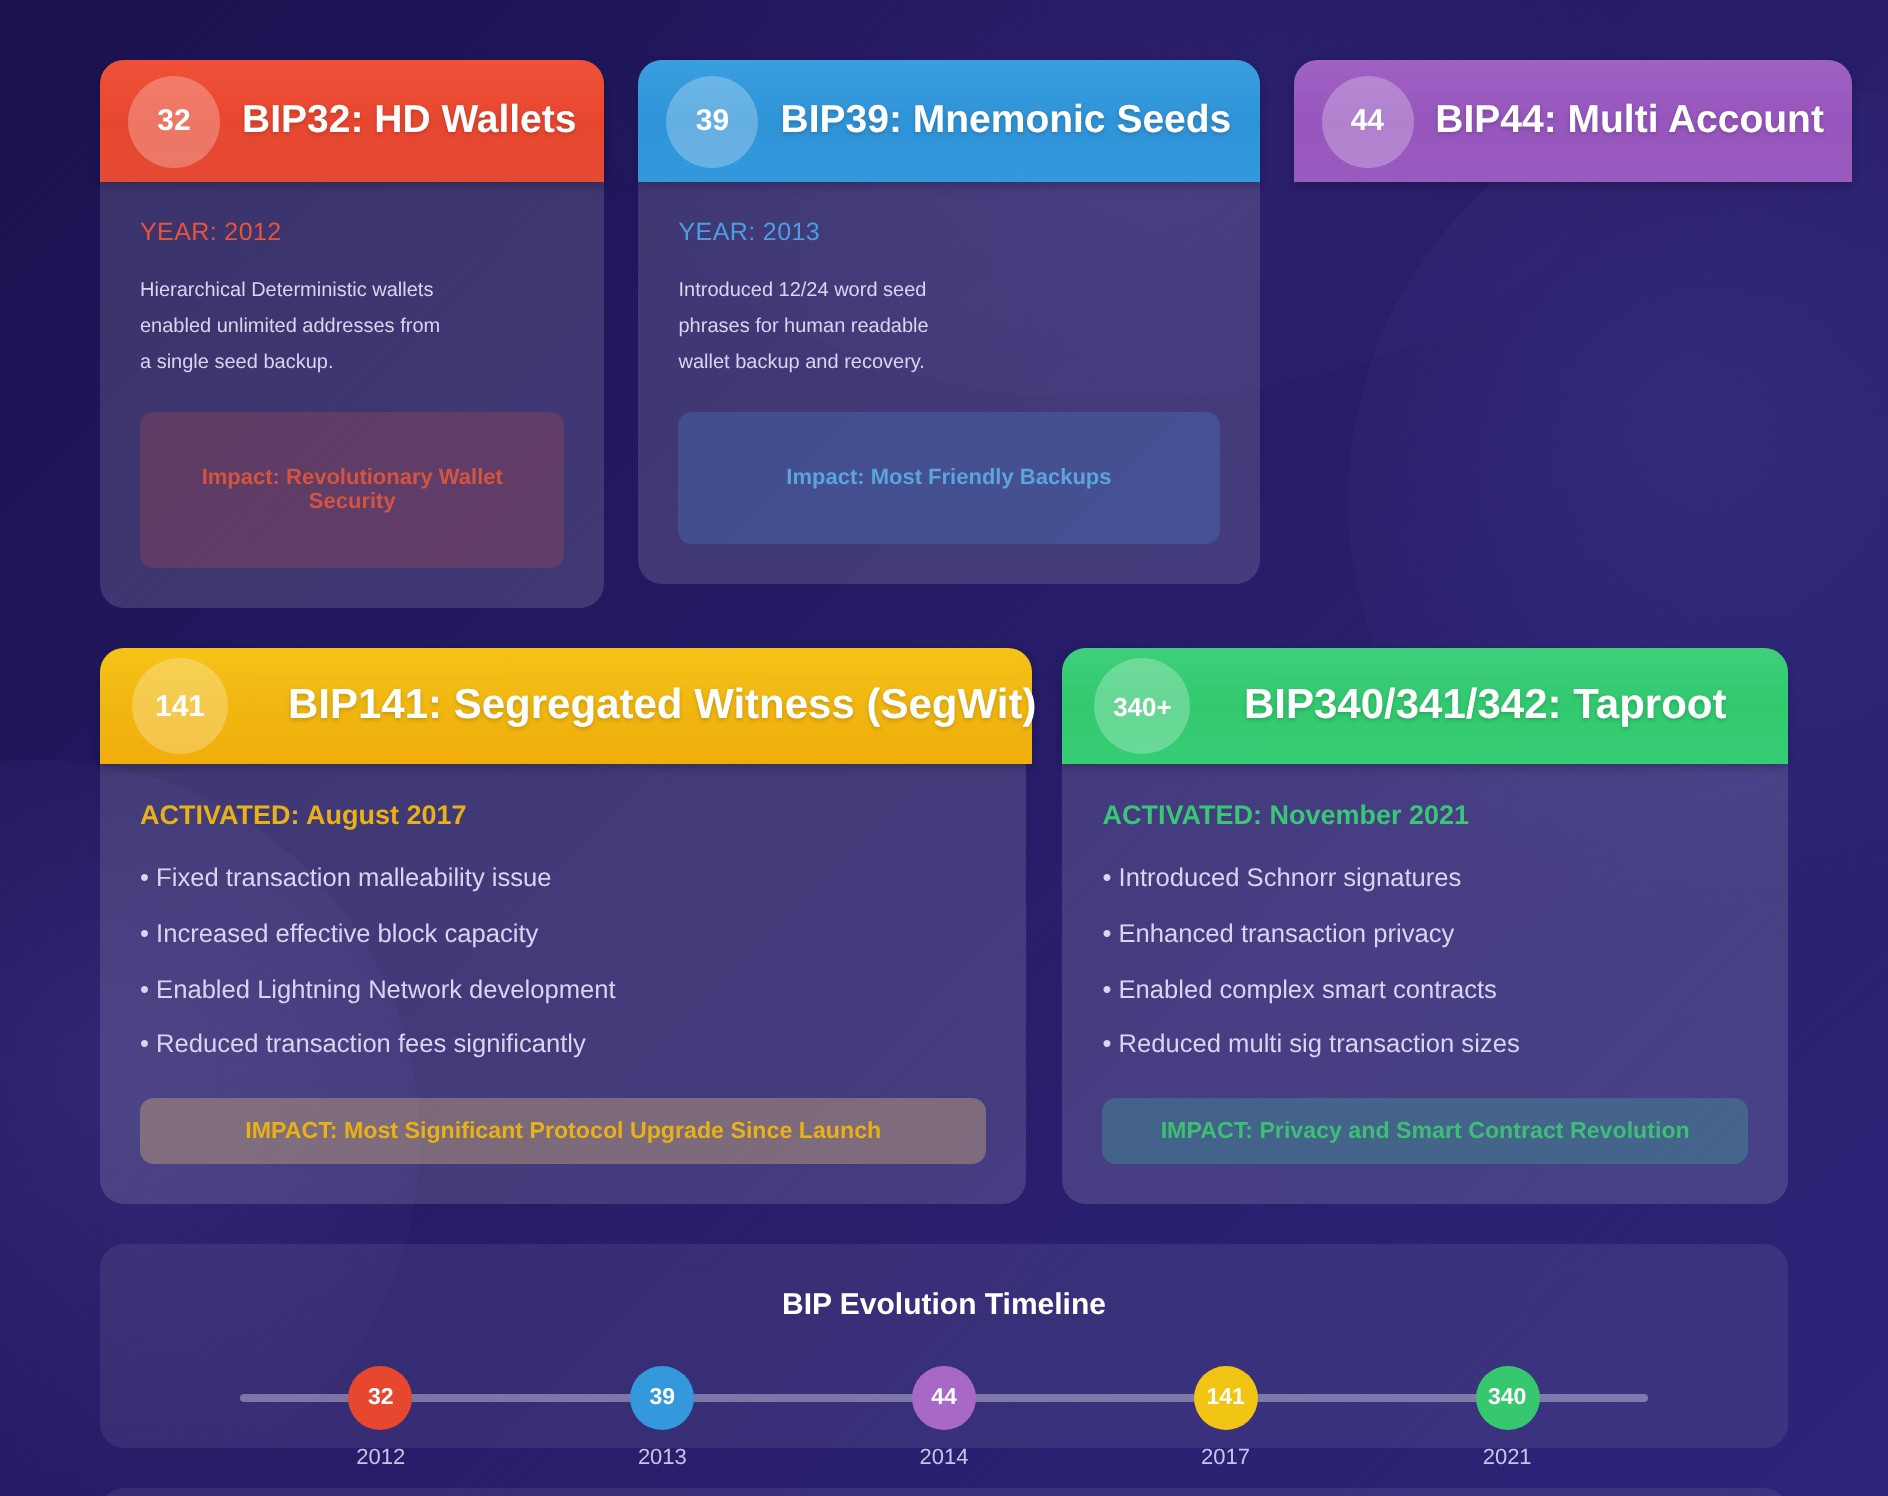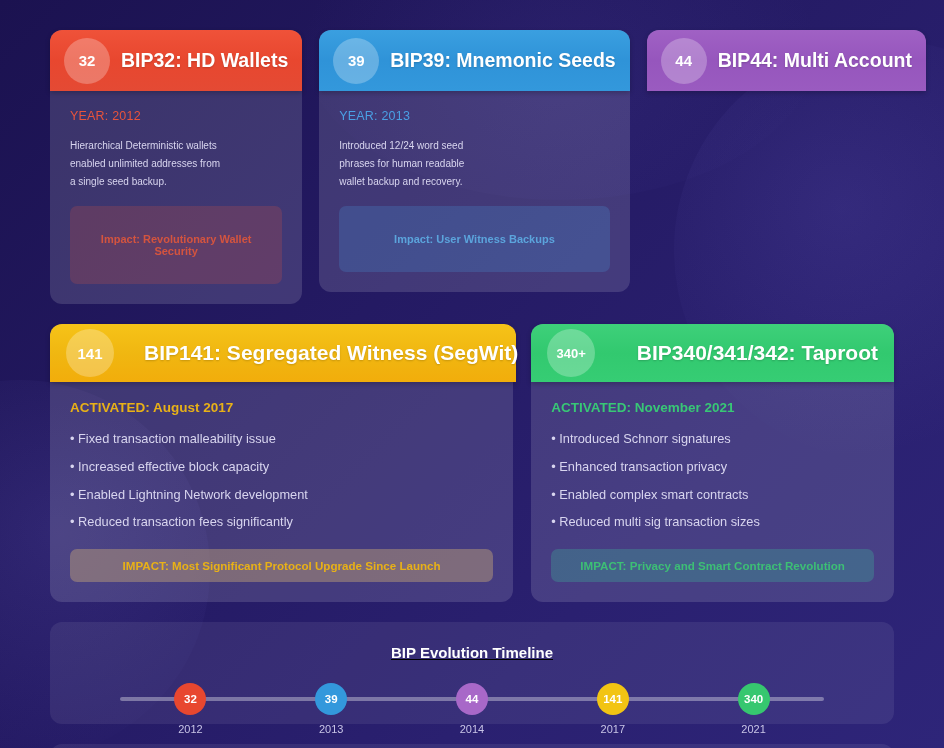--- a/index.html
+++ b/index.html
@@ -100,21 +100,21 @@
     flex: 0 0 auto;
   }
   .badge-circle.small-txt { font-size: 13px; }
 
   .card-title {
     color: #ffffff;
     font-size: 19.5px;
     font-weight: bold;
     white-space: nowrap;
     flex: 1;
-    text-align: right;
+    text-align: center;
     text-shadow: 0 1px 2px rgba(0,0,0,0.18);
   }
 
   .card-body {
     position: relative;
     z-index: 1;
     padding: 18px 20px 20px 20px;
   }
 
   .card-year {
@@ -201,21 +201,21 @@
   .impact-wide.teal  { background: rgba(62,160,150,0.38);  color: #3dbf75; }
 
   
   .panel {
     background: rgba(255,255,255,0.075);
     border-radius: 12px;
     margin-top: 20px;
     position: relative;
   }
 
-  .timeline-panel { padding: 22px 30px 26px 30px; height: 102px; text-decoration: underline; }
+  .timeline-panel { padding: 22px 30px 26px 30px; height: 102px; }
 
   .panel-title {
     text-align: center;
     color: #ffffff;
     font-size: 15px;
     font-weight: bold;
     margin-bottom: 22px;
   }
 
   .timeline {
@@ -301,21 +301,21 @@
         <div class="badge-circle">39</div>
         <div class="card-title">BIP39: Mnemonic Seeds</div>
       </div>
       <div class="card-body">
         <div class="card-year year-blue">YEAR: 2013</div>
         <div class="card-desc">
           <div>Introduced 12/24 word seed</div>
           <div>phrases for human readable</div>
           <div>wallet backup and recovery.</div>
         </div>
-        <div class="impact-pill impact-blue">Impact: User Witness Backups</div>
+        <div class="impact-pill impact-blue">Impact: Most Friendly Backups</div>
       </div>
     </div>
 
     <div class="bip-card">
       <div class="card-body-bg"></div>
       <div class="card-header purple">
         <div class="badge-circle">44</div>
         <div class="card-title">BIP44: Multi Account</div>
       </div>
     </div>

